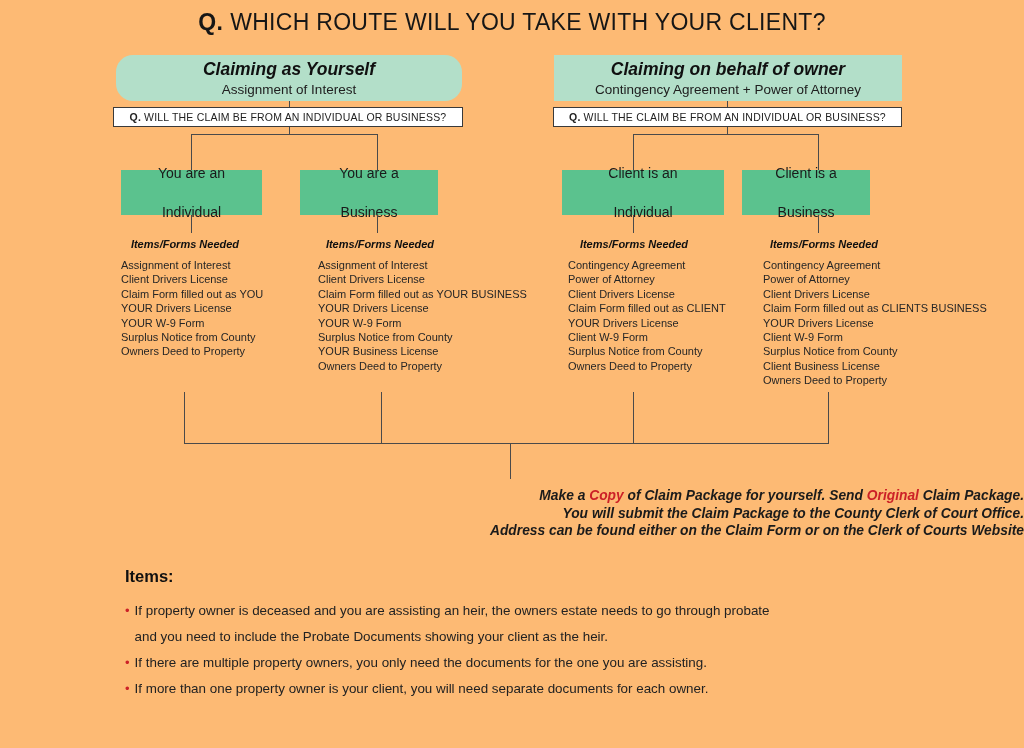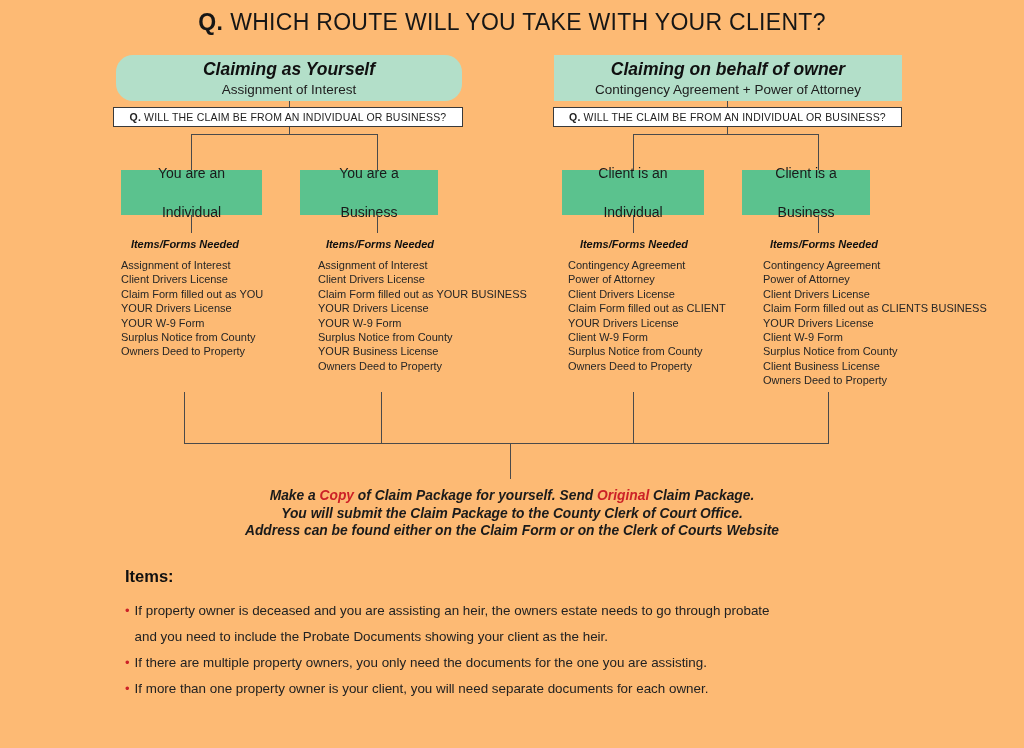--- a/index.html
+++ b/index.html
@@ -32,32 +32,32 @@
   .qbox b{font-weight:800;margin-right:3px;}
 
   .vl{position:absolute;width:1px;background:var(--line);}
   .hl{position:absolute;height:1px;background:var(--line);}
 
   .gbox{position:absolute;top:170px;height:45px;background:var(--box-green);
     display:flex;flex-direction:column;align-items:center;justify-content:center;
     font-size:14px;color:#1a1a1a;line-height:18px;text-align:center;gap:21px;}
   .g1{left:121px;width:141px;}
   .g2{left:300px;width:138px;}
-  .g3{left:562px;width:142px;}
+  .g3{left:562px;width:162px;}
   .g4{left:742px;width:128px;}
 
   .itit{position:absolute;top:238px;width:150px;text-align:center;
     font-weight:bold;font-style:italic;font-size:11px;color:#101010;white-space:nowrap;}
   .i1{left:110px;} .i2{left:305px;} .i3{left:559px;} .i4{left:749px;}
 
   .ilist{position:absolute;top:258px;font-size:11px;color:#262626;white-space:nowrap;}
   .ilist .list-line{line-height:14.4px;}
   .l1{left:121px;} .l2{left:318px;} .l3{left:568px;} .l4{left:763px;}
 
-  .summary{position:absolute;left:0;top:487px;width:1024px;text-align:center;
+  .summary{position:absolute;left:0;top:487px;width:1024px;text-align:right;
     font-size:13.8px;font-weight:bold;font-style:italic;color:#1b1b1b;line-height:17.6px;}
   .red{color:var(--accent-red);}
 
   .notes-h{position:absolute;left:125px;top:567px;font-size:16.5px;font-weight:bold;color:#101010;}
   .bullets{position:absolute;left:125px;top:598px;width:810px;}
   .bullet-row{display:flex;align-items:flex-start;font-size:13.4px;color:#222;}
   .bullet-glyph{color:var(--accent-red);margin-right:5px;line-height:26px;font-size:13px;flex:0 0 auto;}
   .bullet-lines .note-line{line-height:26px;white-space:nowrap;}
 </style>
 </head>

